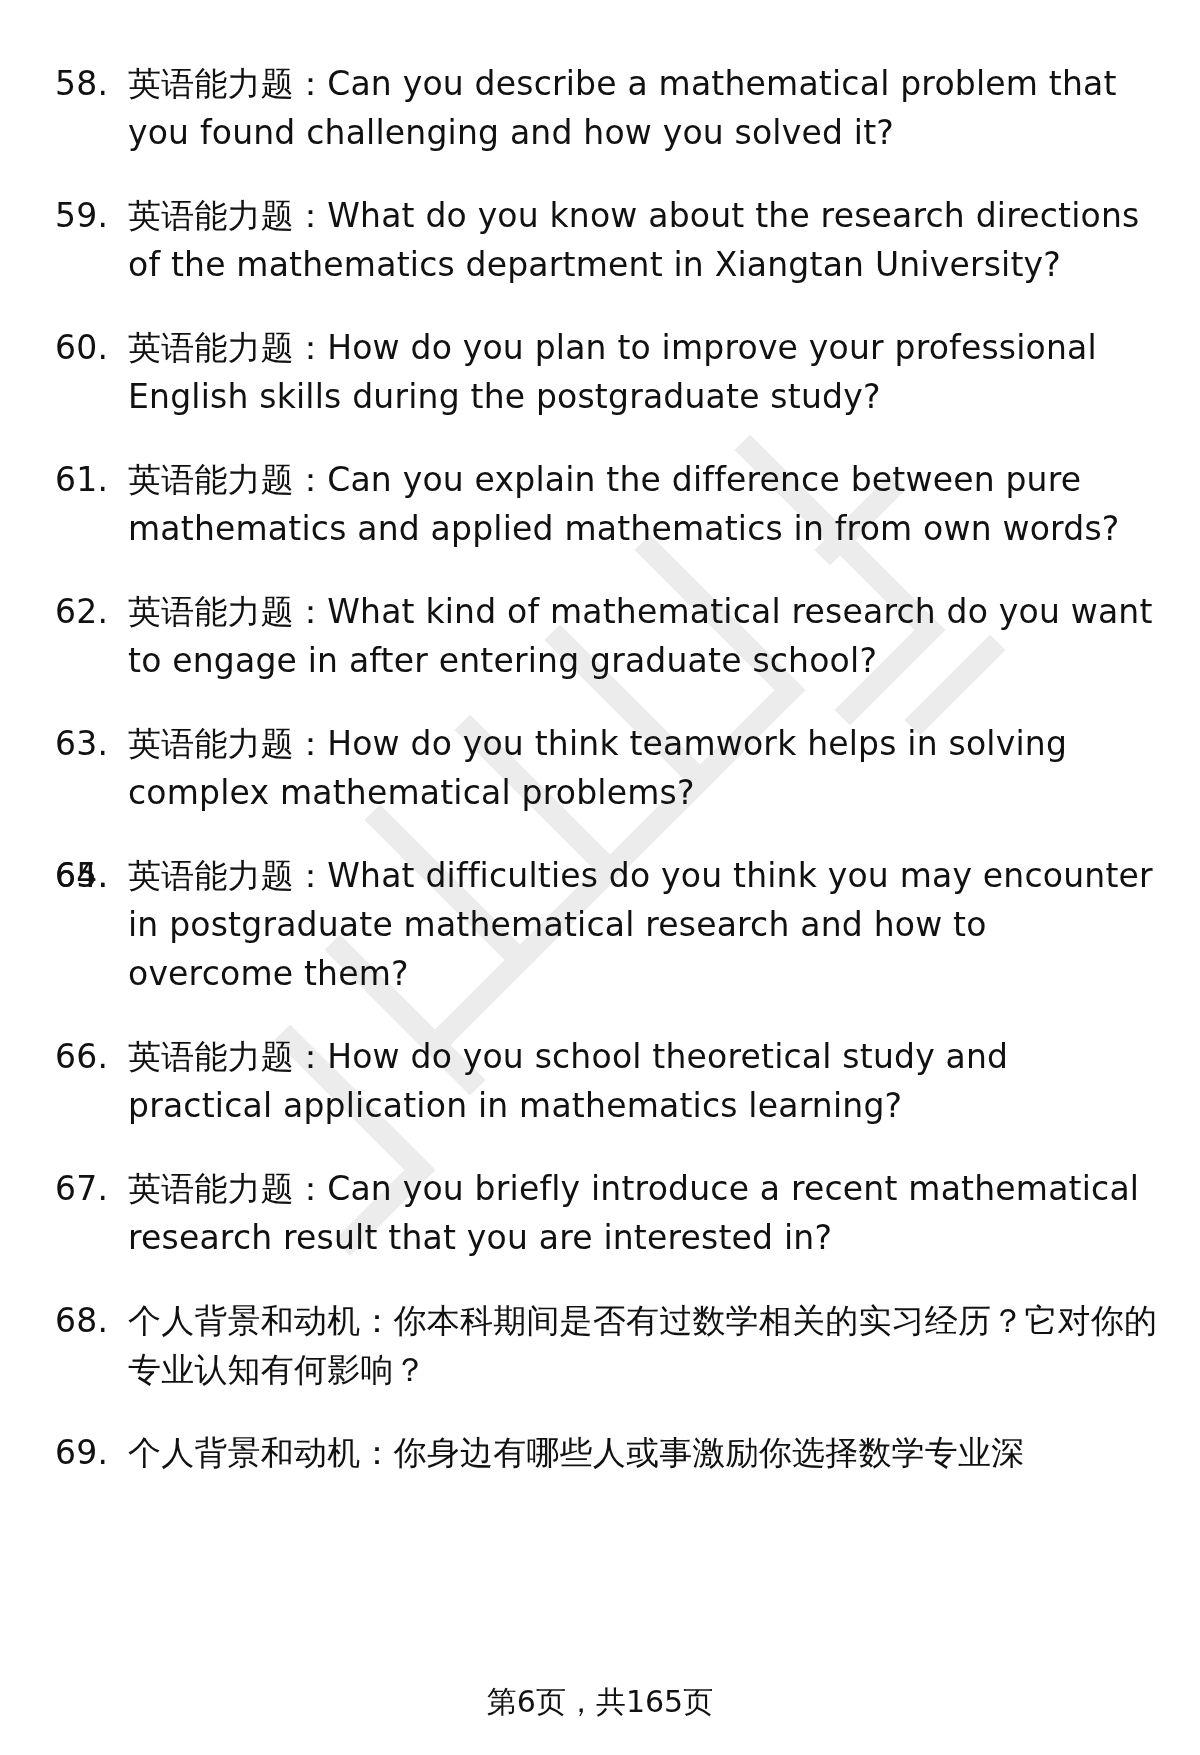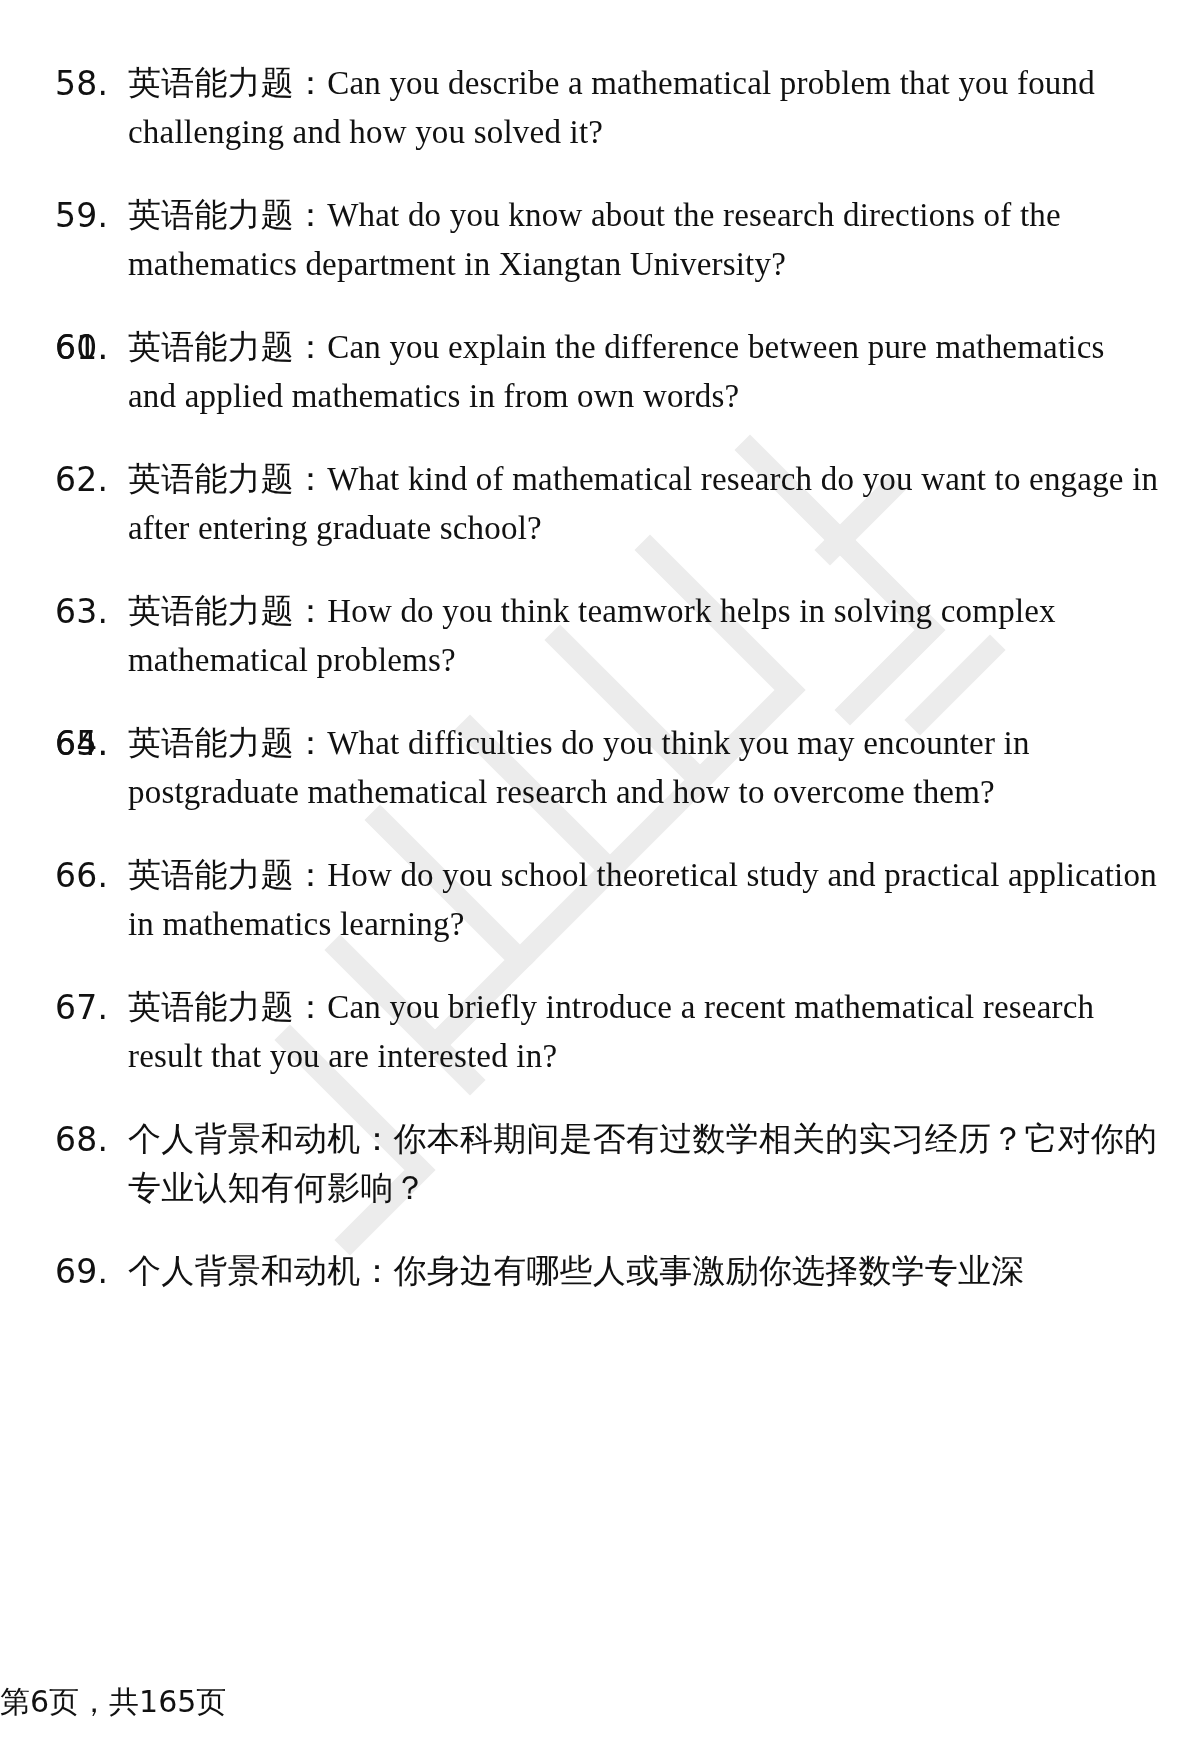--- a/index.html
+++ b/index.html
@@ -4,22 +4,22 @@
 <style>
   html, body { margin: 0; padding: 0; background: #ffffff; }
   body { width: 1200px; height: 1755px; position: relative; overflow: hidden;
          font-family: "DejaVu Sans", "Liberation Sans", sans-serif; color: #111111; }
   .watermark { position: absolute; left: 230px; top: 430px; width: 820px; height: 900px;
                pointer-events: none; }
   .list { position: absolute; left: 0; top: 59px; width: 1200px; }
   .item { position: relative; margin: 0 0 34px 0; padding-left: 128px; padding-right: 40px;
           font-size: 33px; line-height: 49px; letter-spacing: 0.2px; }
   .num { position: absolute; left: 55px; top: 0; width: 70px; }
-  .text { display: block; font-family: Liberation Serif, serif; }
-  .footer { position: absolute; left: 0; width: 1200px; top: 1680px; text-align: left;
+  .text { display: block; }
+  .footer { position: absolute; left: 0; width: 1200px; top: 1680px; text-align: center;
             font-size: 30px; line-height: 44px; color: #111111; }
 </style>
 </head>
 <body>
 
 <svg class="watermark" viewBox="0 0 820 900" xmlns="http://www.w3.org/2000/svg">
   <g fill="none" stroke="#ececec" stroke-width="22" stroke-linecap="square">
     <path d="M520 20 L700 200 L620 280"></path>
     <path d="M420 120 L560 260"></path>
     <path d="M560 260 L480 340"></path>
@@ -38,20 +38,21 @@
   <div class="item">
     <span class="num">58.</span>
     <span class="text"><span>英语能力题：</span><span>Can you describe a mathematical problem that you found challenging and how you solved it?</span></span>
   </div>
   <div class="item">
     <span class="num">59.</span>
     <span class="text"><span>英语能力题：</span><span>What do you know about the research directions of the mathematics department in Xiangtan University?</span></span>
   </div>
   <div class="item">
     <span class="num">60.</span>
+    <span class="text"><span>英语能力题：</span><span>How do you plan to improve your professional English skills during the postgraduate study?</span></span>
   </div>
   <div class="item">
     <span class="num">61.</span>
     <span class="text"><span>英语能力题：</span><span>Can you explain the difference between pure mathematics and applied mathematics in from own words?</span></span>
   </div>
   <div class="item">
     <span class="num">62.</span>
     <span class="text"><span>英语能力题：</span><span>What kind of mathematical research do you want to engage in after entering graduate school?</span></span>
   </div>
   <div class="item">

